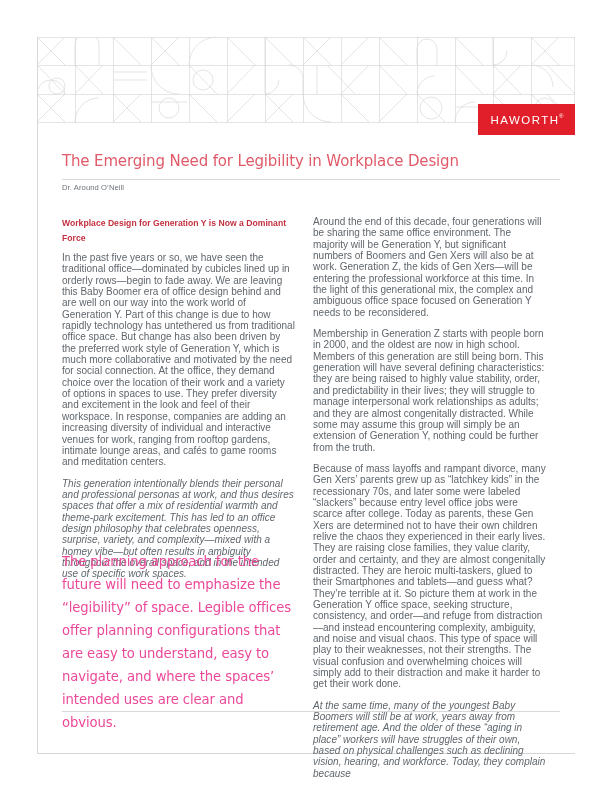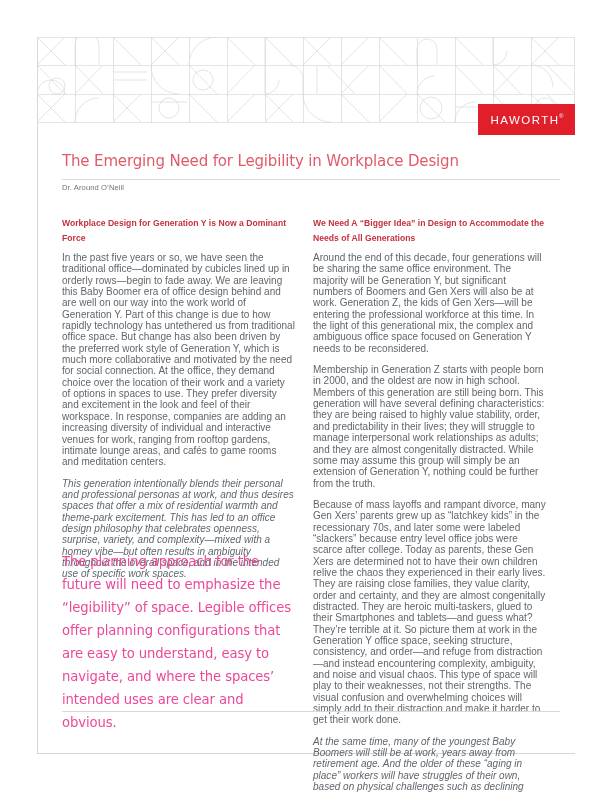--- a/index.html
+++ b/index.html
@@ -276,21 +276,20 @@
   <div class="title-rule"></div>
   <div class="byline">Dr. Around O’Neill</div>
 
   <div class="col col-left">
     <h2 class="sec-head">Workplace Design for Generation Y is Now a Dominant Force</h2>
     <p class="body-p">In the past five years or so, we have seen the traditional office—dominated by cubicles lined up in orderly rows—begin to fade away. We are leaving this Baby Boomer era of office design behind and are well on our way into the work world of Generation Y. Part of this change is due to how rapidly technology has untethered us from traditional office space. But change has also been driven by the preferred work style of Generation Y, which is much more collaborative and motivated by the need for social connection. At the office, they demand choice over the location of their work and a variety of options in spaces to use. They prefer diversity and excitement in the look and feel of their workspace. In response, companies are adding an increasing diversity of individual and interactive venues for work, ranging from rooftop gardens, intimate lounge areas, and cafés to game rooms and meditation centers.</p>
     <p class="body-p">This generation intentionally blends their personal and professional personas at work, and thus desires spaces that offer a mix of residential warmth and theme-park excitement. This has led to an office design philosophy that celebrates openness, surprise, variety, and complexity—mixed with a homey vibe—but often results in ambiguity throughout the overall space, and in the intended use of specific work spaces.</p>
   </div>
 
   <div class="col col-right">
-    <h2 class="sec-head">We Need A “Bigger Idea” in Design to Accommodate the Needs of All Generations</h2>
     <p class="body-p">Around the end of this decade, four generations will be sharing the same office environment. The majority will be Generation Y, but significant numbers of Boomers and Gen Xers will also be at work. Generation Z, the kids of Gen Xers—will be entering the professional workforce at this time. In the light of this generational mix, the complex and ambiguous office space focused on Generation Y needs to be reconsidered.</p>
     <p class="body-p">Membership in Generation Z starts with people born in 2000, and the oldest are now in high school. Members of this generation are still being born. This generation will have several defining characteristics: they are being raised to highly value stability, order, and predictability in their lives; they will struggle to manage interpersonal work relationships as adults; and they are almost congenitally distracted. While some may assume this group will simply be an extension of Generation Y, nothing could be further from the truth.</p>
     <p class="body-p">Because of mass layoffs and rampant divorce, many Gen Xers’ parents grew up as “latchkey kids” in the recessionary 70s, and later some were labeled “slackers” because entry level office jobs were scarce after college. Today as parents, these Gen Xers are determined not to have their own children relive the chaos they experienced in their early lives. They are raising close families, they value clarity, order and certainty, and they are almost congenitally distracted. They are heroic multi-taskers, glued to their Smartphones and tablets—and guess what? They’re terrible at it. So picture them at work in the Generation Y office space, seeking structure, consistency, and order—and refuge from distraction—and instead encountering complexity, ambiguity, and noise and visual chaos. This type of space will play to their weaknesses, not their strengths. The visual confusion and overwhelming choices will simply add to their distraction and make it harder to get their work done.</p>
     <p class="body-p">At the same time, many of the youngest Baby Boomers will still be at work, years away from retirement age. And the older of these “aging in place” workers will have struggles of their own, based on physical challenges such as declining vision, hearing, and workforce. Today, they complain because</p>
   </div>
 
   <div class="pullquote">The planning approach for the future will need to emphasize the “legibility” of space. Legible offices offer planning configurations that are easy to understand, easy to navigate, and where the spaces’ intended uses are clear and obvious.</div>
 
   <div class="footer-rule"></div>
 

